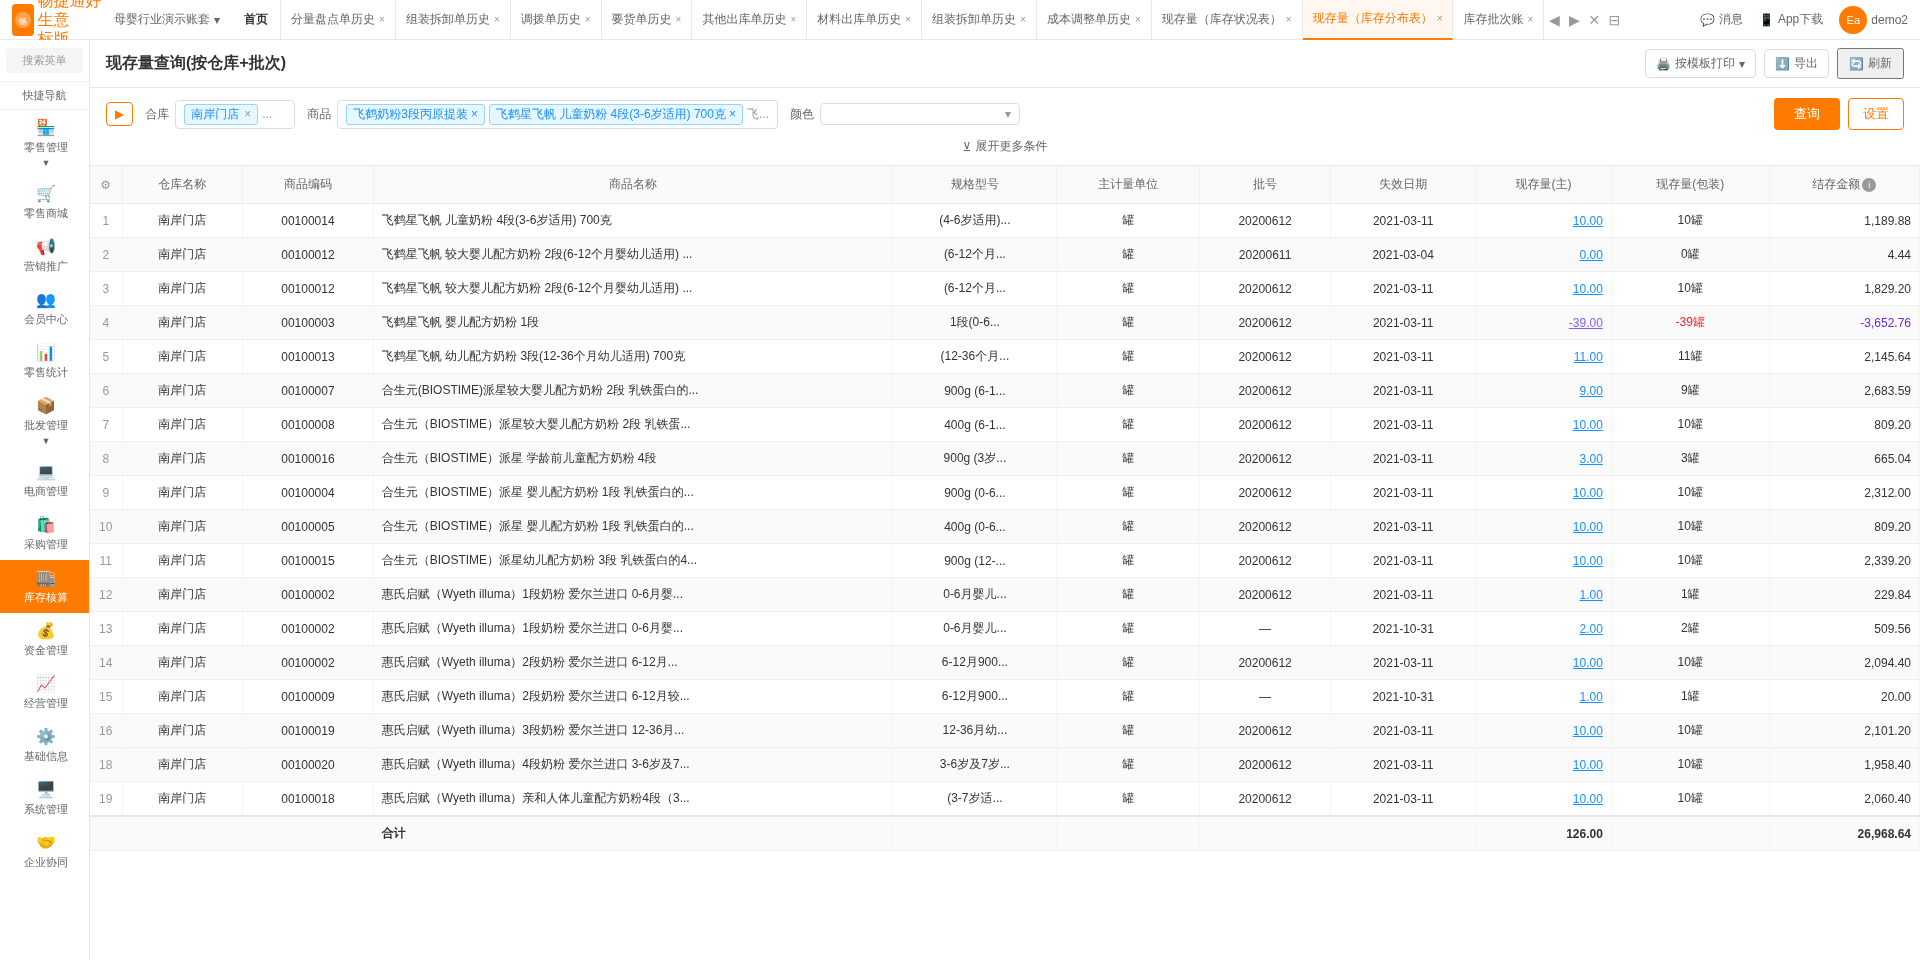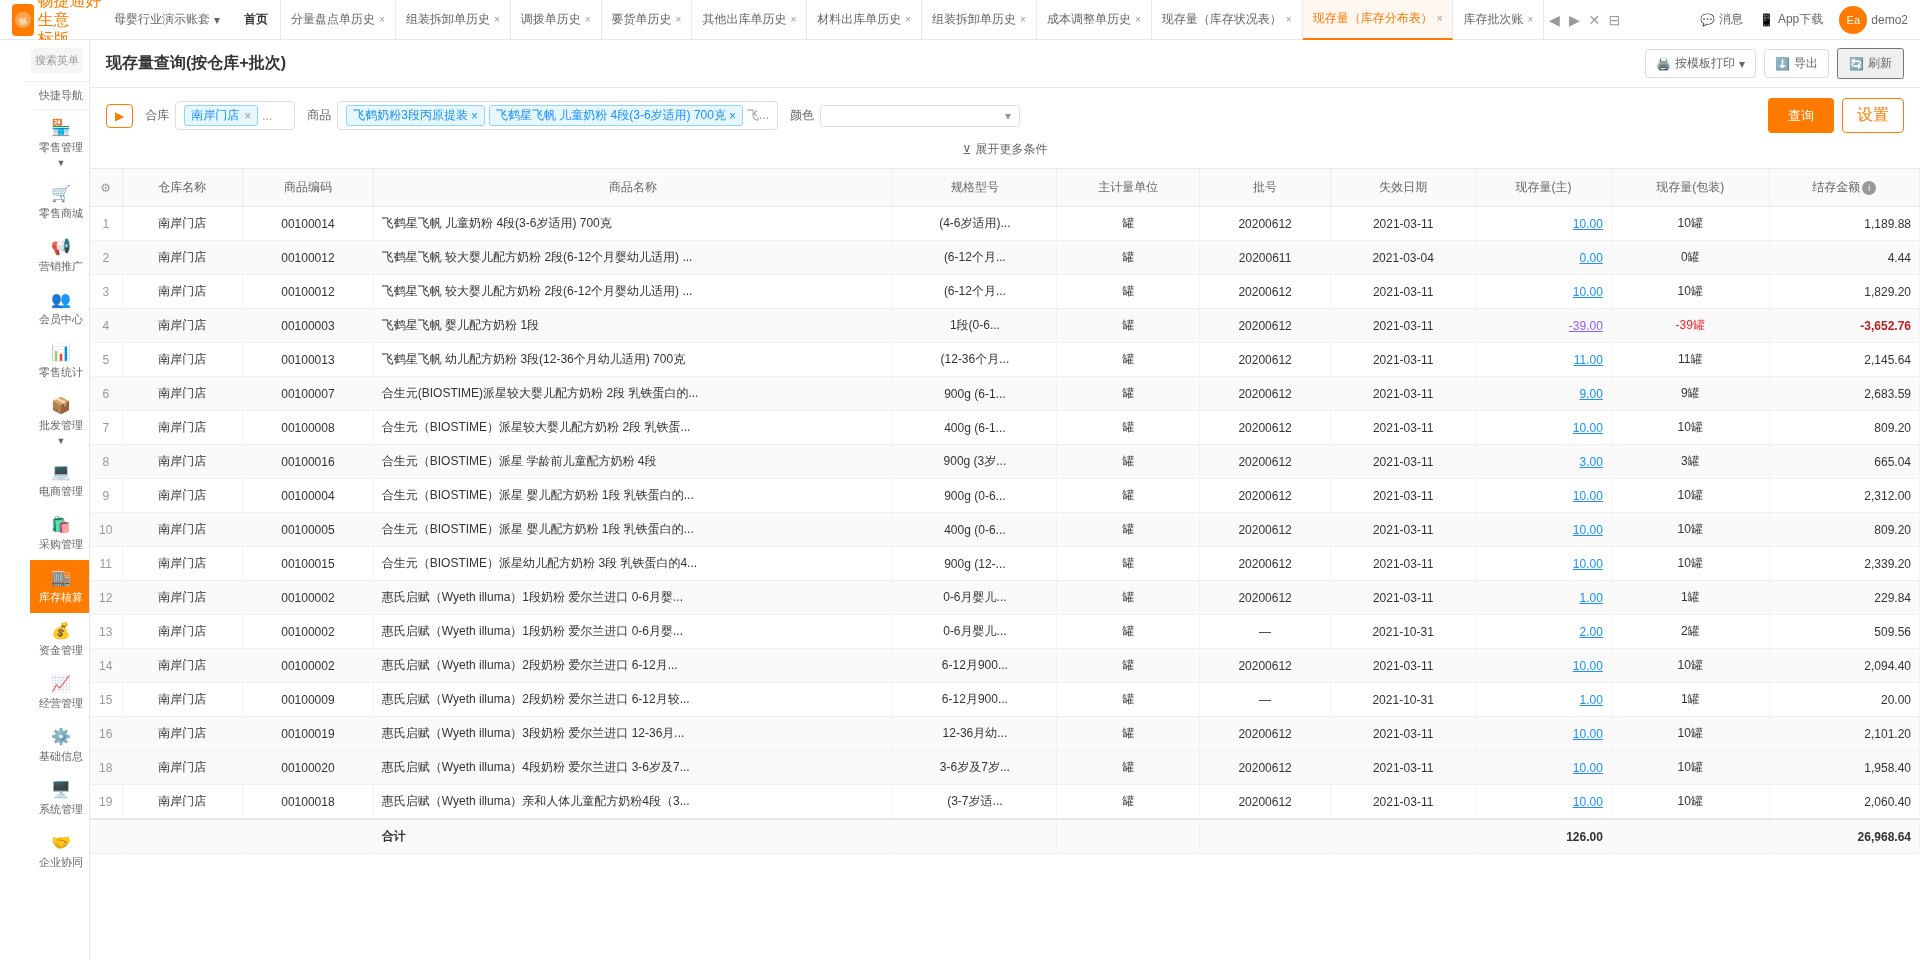--- a/index.html
+++ b/index.html
@@ -15,21 +15,21 @@
     .tab-item.active { color: #ff7b00; background: #fff7f0; border-bottom: 2px solid #ff7b00; }
     .tab-item .tab-close { margin-left: 4px; color: #999; font-size: 10px; cursor: pointer; }
     .tab-home { color: #333; font-weight: bold; padding: 0 12px; }
     .top-right { display: flex; align-items: center; gap: 16px; margin-left: auto; }
     .top-right-item { display: flex; align-items: center; gap: 4px; color: #666; cursor: pointer; font-size: 12px; }
     .avatar { width: 28px; height: 28px; border-radius: 50%; background: #ff7b00; color: #fff; display: flex; align-items: center; justify-content: center; font-size: 11px; }
     .tab-nav-btn { width: 20px; height: 40px; display: flex; align-items: center; justify-content: center; cursor: pointer; color: #999; font-size: 14px; }
 
     
     .layout { display: flex; height: calc(960px - 40px); }
-    .sidebar { width: 90px; background: #fff; border-right: 1px solid #e8e8e8; display: flex; flex-direction: column; align-items: flex-end; }
+    .sidebar { width: 90px; background: #fff; border-right: 1px solid #e8e8e8; display: flex; flex-direction: column; }
     .sidebar-search { padding: 8px 6px; border-bottom: 1px solid #f0f0f0; }
     .sidebar-search-btn { width: 100%; background: #f5f5f5; border: none; border-radius: 4px; padding: 5px 4px; color: #999; font-size: 11px; cursor: pointer; text-align: center; }
     .sidebar-quick { padding: 6px; border-bottom: 1px solid #f0f0f0; font-size: 11px; color: #666; text-align: center; cursor: pointer; }
     .sidebar-item { padding: 8px 6px; display: flex; flex-direction: column; align-items: center; cursor: pointer; color: #666; font-size: 11px; gap: 3px; border-left: 3px solid transparent; }
     .sidebar-item.active { background: #ff7b00; color: #fff; border-left-color: #ff7b00; }
     .sidebar-icon { font-size: 16px; }
 
     
     .main { flex: 1; display: flex; flex-direction: column; overflow: hidden; }
     .page-header { background: #fff; padding: 8px 16px; border-bottom: 1px solid #e8e8e8; display: flex; align-items: center; justify-content: space-between; }
@@ -48,21 +48,21 @@
     .filter-tag { display: flex; align-items: center; gap: 3px; background: #e6f7ff; border: 1px solid #91d5ff; border-radius: 3px; padding: 1px 6px; font-size: 12px; color: #1890ff; }
     .filter-tag .close { cursor: pointer; color: #999; margin-left: 2px; }
     .filter-dots { color: #999; cursor: pointer; }
     .product-filter-wrap { display: flex; align-items: center; gap: 4px; border: 1px solid #ddd; border-radius: 4px; padding: 3px 8px; min-width: 400px; background: #fff; }
     .product-tag { display: flex; align-items: center; gap: 3px; background: #e6f7ff; border: 1px solid #91d5ff; border-radius: 3px; padding: 1px 6px; font-size: 12px; color: #1890ff; }
     .color-filter-wrap { display: flex; align-items: center; gap: 4px; border: 1px solid #ddd; border-radius: 4px; padding: 3px 8px; min-width: 200px; background: #fff; }
     .dropdown-arrow { color: #999; margin-left: auto; }
     .expand-more { display: flex; align-items: center; justify-content: center; gap: 4px; color: #666; cursor: pointer; font-size: 12px; margin-top: 8px; }
     .action-btn-wrap { display: flex; gap: 8px; margin-left: auto; }
     .btn-query { background: #ff7b00; color: #fff; border: none; border-radius: 4px; padding: 6px 20px; cursor: pointer; font-size: 13px; }
-    .btn-setting { background: #fff; color: #ff7b00; border: 1px solid #ff7b00; border-radius: 4px; padding: 6px 14px; cursor: pointer; font-size: 16px; }
+    .btn-setting { background: #fff; color: #ff7b00; border: 1px solid #ff7b00; border-radius: 4px; padding: 6px 14px; cursor: pointer; font-size: 13px; }
 
     
     .table-wrap { flex: 1; overflow: auto; background: #fff; margin: 0; }
     table { width: 100%; border-collapse: collapse; font-size: 12px; }
     thead tr { background: #fafafa; }
     th { padding: 10px 8px; border-bottom: 1px solid #e8e8e8; border-right: 1px solid #f0f0f0; color: #666; font-weight: normal; text-align: center; white-space: nowrap; }
     td { padding: 8px 8px; border-bottom: 1px solid #f0f0f0; border-right: 1px solid #f5f5f5; text-align: center; white-space: nowrap; }
     .td-left { text-align: left; }
     .td-right { text-align: right; }
     .text-link { color: #1890ff; text-decoration: underline; cursor: pointer; }
@@ -372,21 +372,21 @@
     <td class="row-num">4</td>
     <td>南岸门店</td>
     <td>00100003</td>
     <td class="td-left" title="飞鹤星飞帆 婴儿配方奶粉 1段" style="max-width:280px;overflow:hidden;text-overflow:ellipsis;">飞鹤星飞帆 婴儿配方奶粉 1段</td>
     <td>1段(0-6...</td>
     <td>罐</td>
     <td>20200612</td>
     <td>2021-03-11</td>
     <td class="td-right" style="color:#f5222d;"><span class="text-link" style="color:#8b5cf6;">-39.00</span></td>
     <td style="color:#f5222d;">-39罐</td>
-    <td class="td-right" style="color:#b91c1c;font-weight:bold;">-3,652.76</td>
+    <td class="td-right" style="color:#6d28d9;">-3,652.76</td>
   </tr>
             <tr style="background: rgb(255, 255, 255);">
     <td class="row-num">5</td>
     <td>南岸门店</td>
     <td>00100013</td>
     <td class="td-left" title="飞鹤星飞帆 幼儿配方奶粉 3段(12-36个月幼儿适用) 700克" style="max-width:280px;overflow:hidden;text-overflow:ellipsis;">飞鹤星飞帆 幼儿配方奶粉 3段(12-36个月幼儿适用) 700克</td>
     <td>(12-36个月...</td>
     <td>罐</td>
     <td>20200612</td>
     <td>2021-03-11</td>

